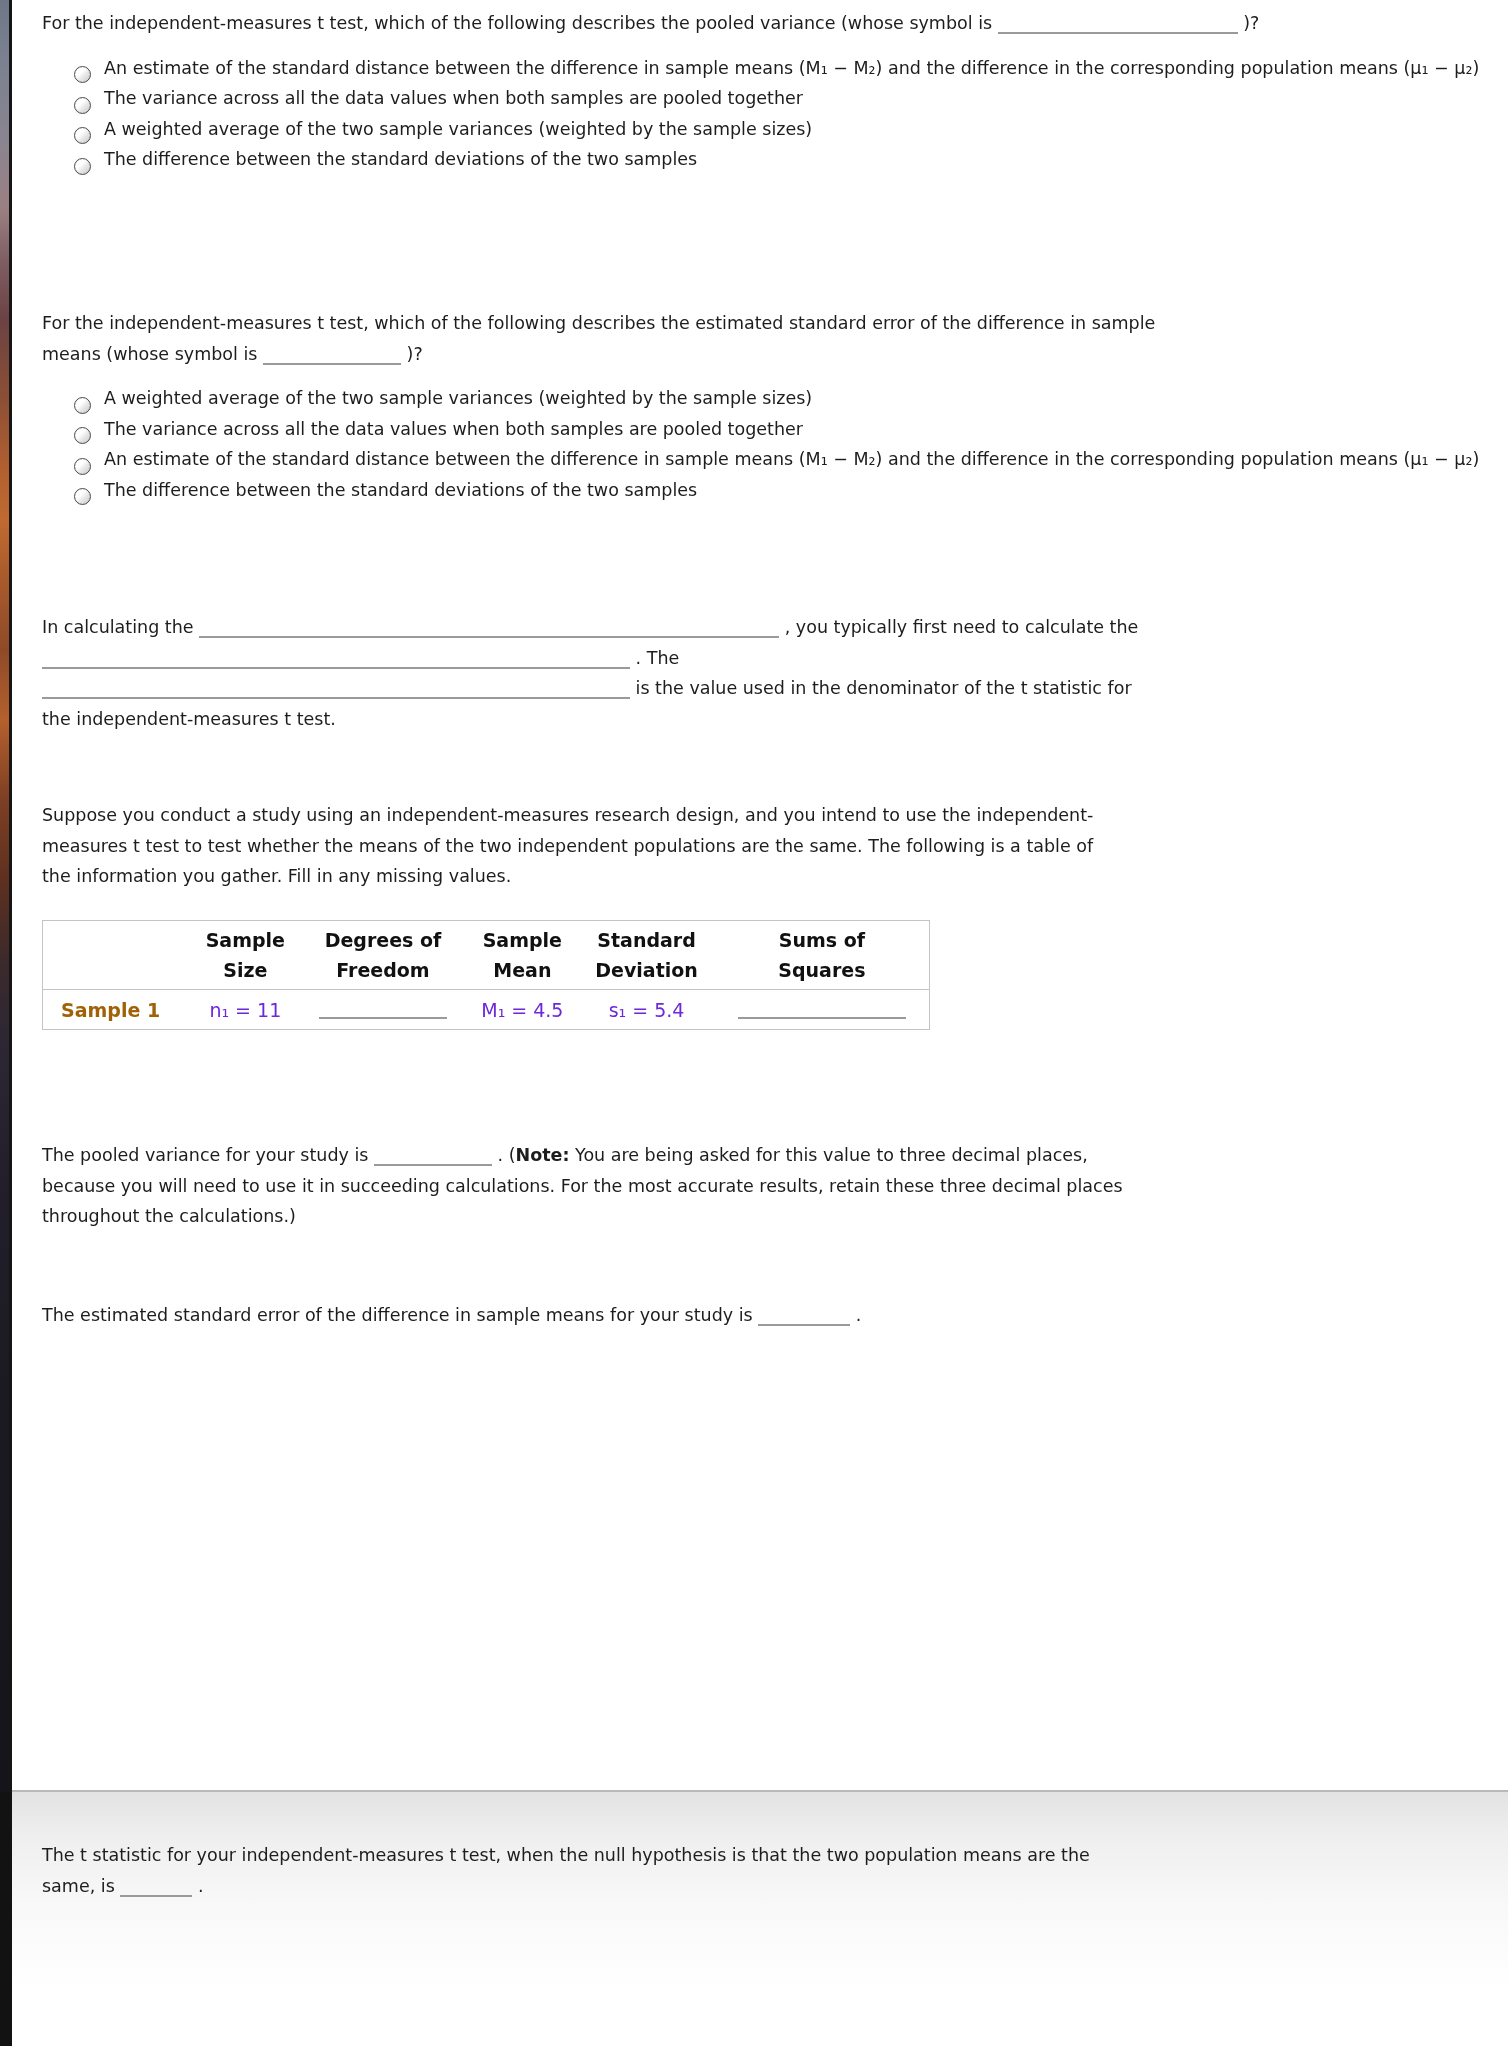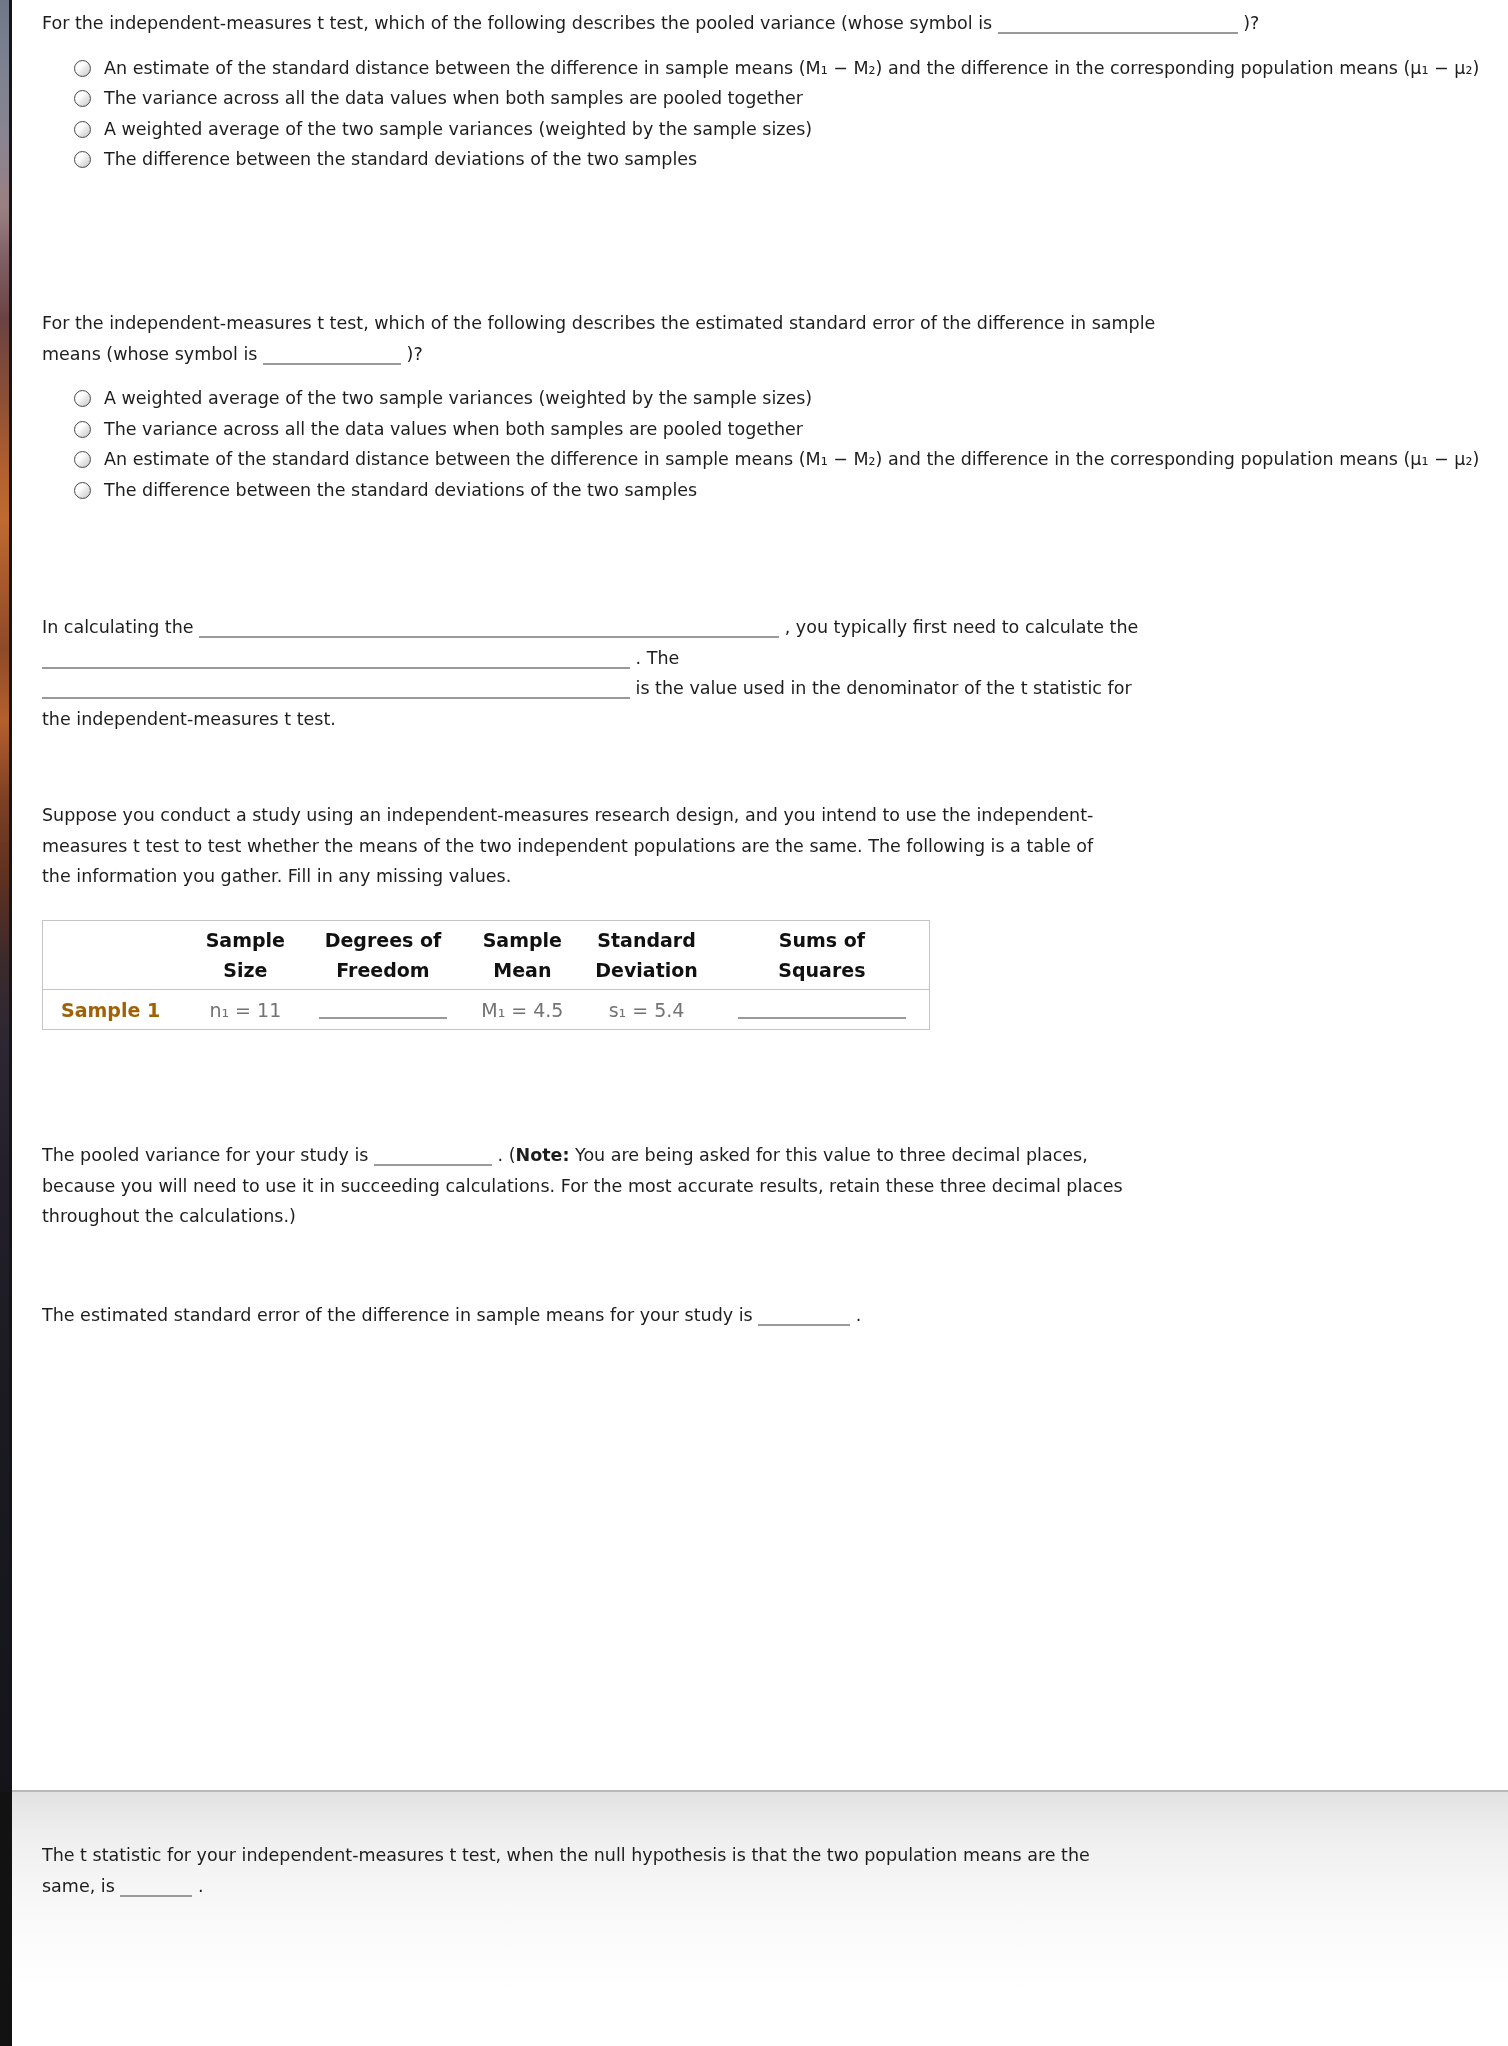--- a/index.html
+++ b/index.html
@@ -90,21 +90,21 @@
   .blank-m   { width: 92px; }
   .blank-ml  { width: 118px; }
   .blank-l   { width: 240px; }
   .blank-xl  { width: 580px; }
   .blank-xxl { width: 588px; }
 
   
   .options { margin: 0; padding: 0; list-style: none; }
   .opt {
     display: flex;
-    align-items: flex-start;
+    align-items: flex-end;
     padding: 0 0 0 0;
     margin: 0 0 0 0;
     line-height: 30.5px;
   }
   .radio {
     flex: 0 0 auto;
     width: 17px; height: 17px;
     margin: 7px 13px 0 0;
     border-radius: 50%;
     border: 1.6px solid #4d4d4d;
@@ -129,21 +129,21 @@
     text-align: center;
     padding: 4px 6px 4px 6px;
     line-height: 30px;
     color: #111;
     vertical-align: bottom;
   }
   table.stat-table th.rowhead-spacer { width: 148px; }
   table.stat-table td {
     text-align: center;
     padding: 7px 6px 6px 6px;
-    color: #737373;
+    color: #6d28d9;
     line-height: 26px;
     vertical-align: middle;
   }
   table.stat-table td.rowhead {
     text-align: left;
     font-weight: bold;
     padding-left: 18px;
     color: #a16207;
   }
   table.stat-table tbody tr { border-top: 1.5px solid #c4c4c4; }

